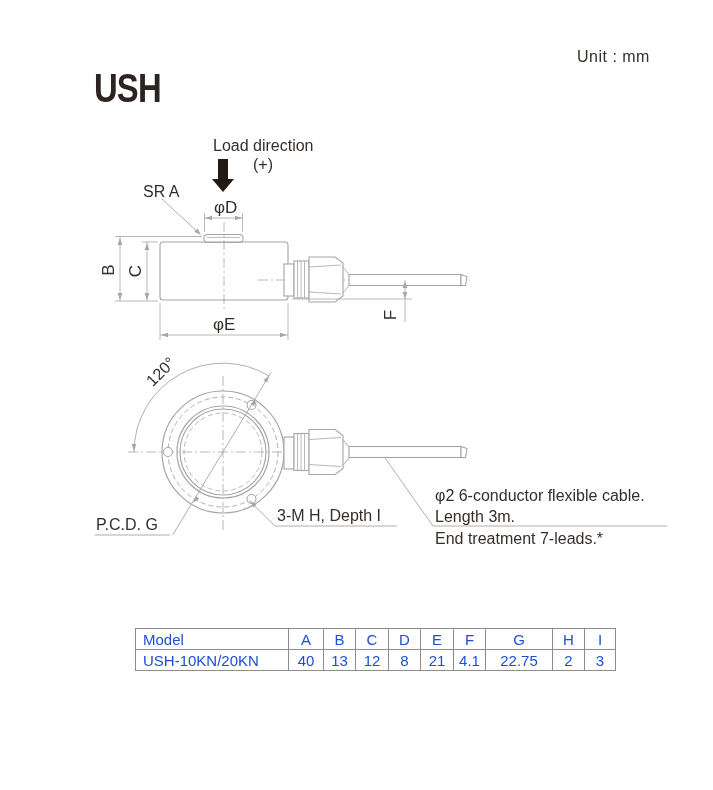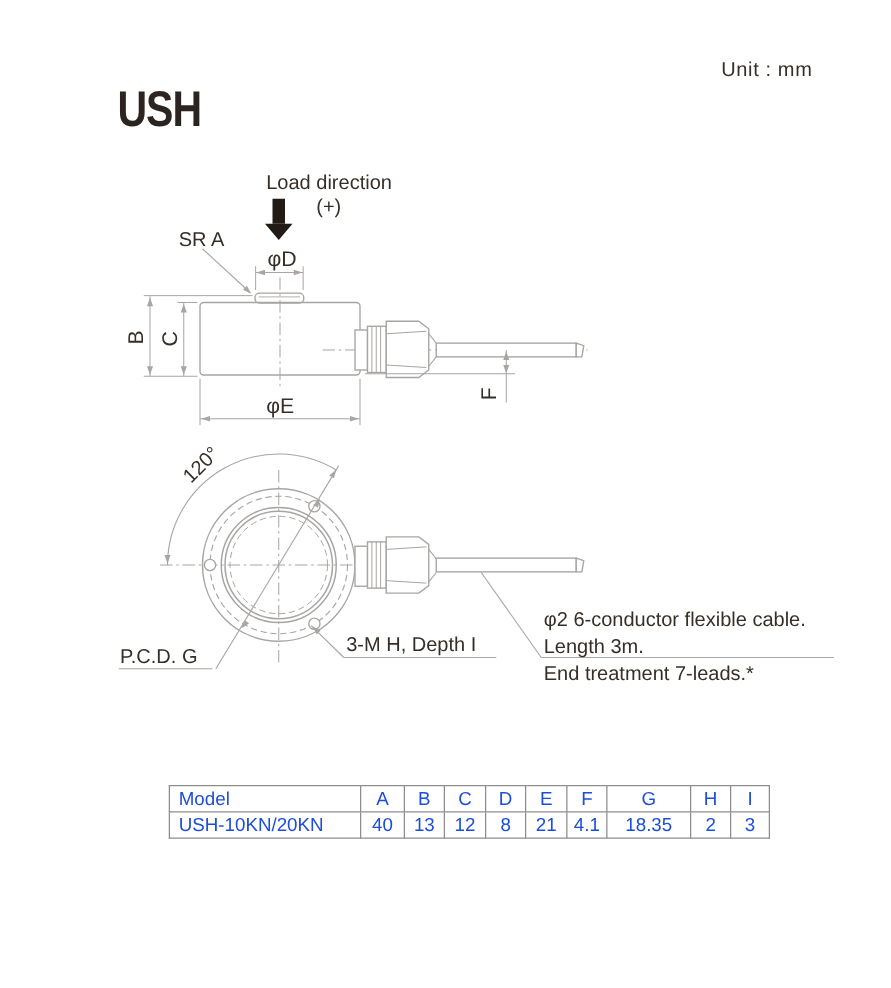--- a/index.html
+++ b/index.html
@@ -197,20 +197,20 @@
       <td>I</td>
     </tr>
     <tr>
       <td class="model">USH-10KN/20KN</td>
       <td>40</td>
       <td>13</td>
       <td>12</td>
       <td>8</td>
       <td>21</td>
       <td>4.1</td>
-      <td>18.35</td>
+      <td>22.75</td>
       <td>2</td>
       <td>3</td>
     </tr>
   </tbody>
     </table>
 
 </div>
 
 </body></html>

